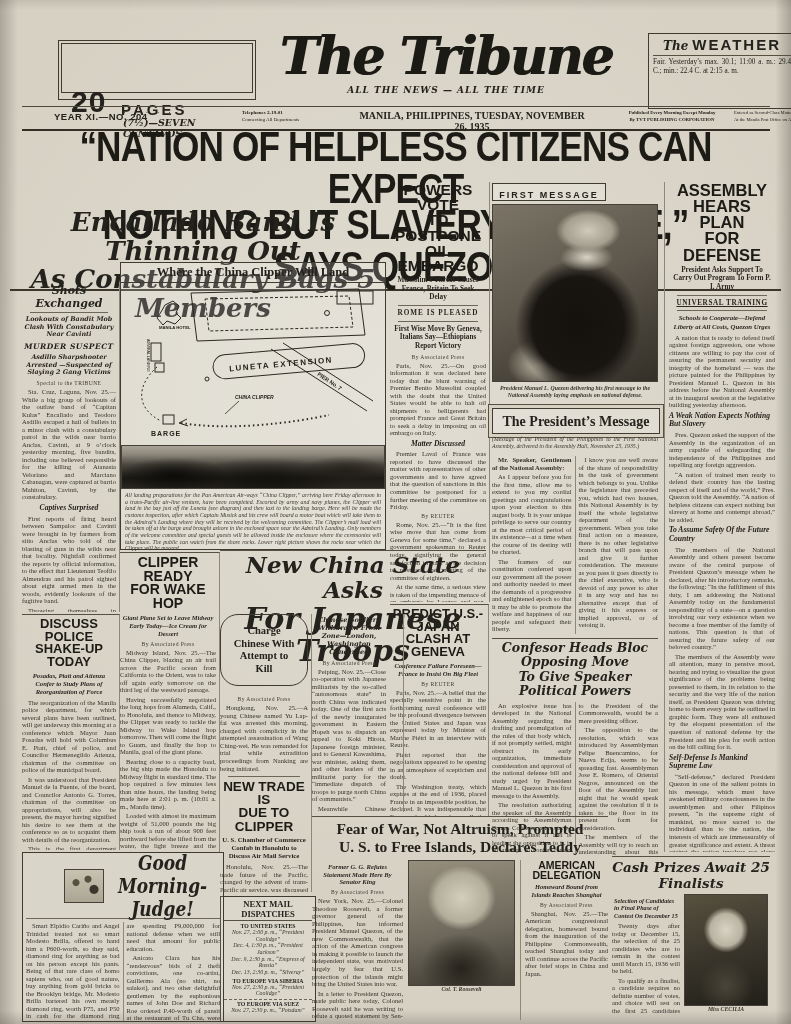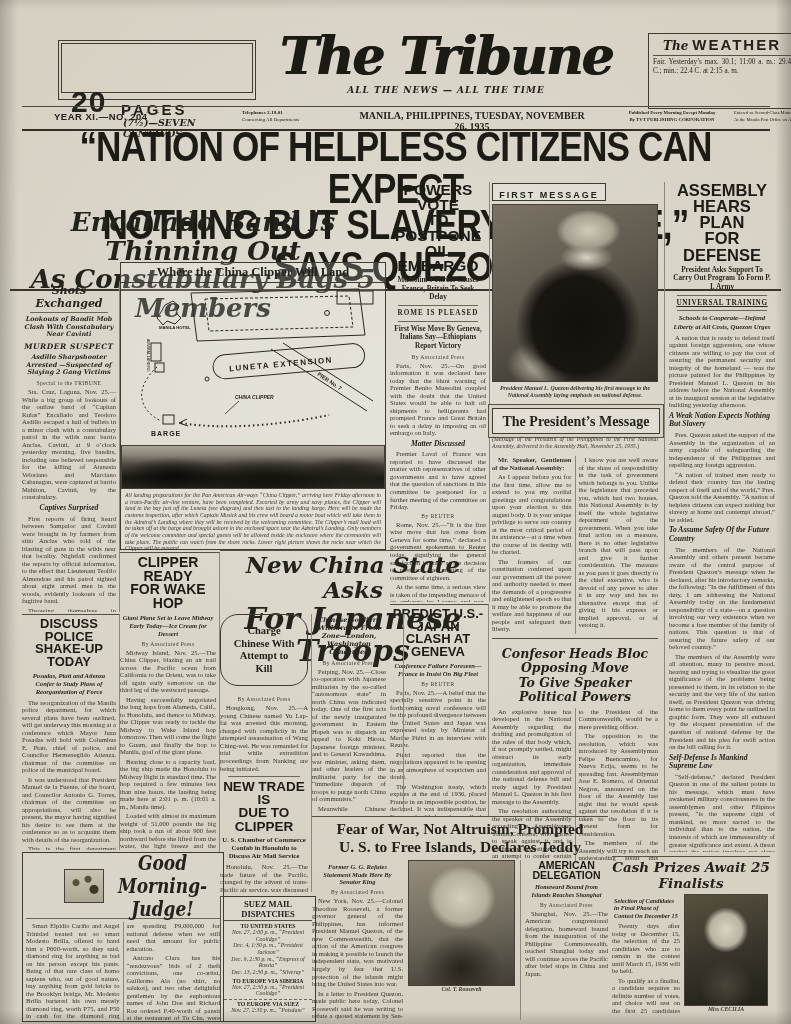--- a/index.html
+++ b/index.html
@@ -283,21 +283,21 @@
         <div>DUE TO CLIPPER</div>
     </div>
     <div class="deck" style="font-size:6.8px;">U. S. Chamber of Commerce Confab in Honolulu to Discuss Air Mail Service</div>
     <div class="bt">
       <p>Honolulu, Nov. 25.—The trade future of the Pacific, changed by the advent of trans-Pacific air service, was discussed today by the United States Chamber of Commerce confab here on the coming air mail service, a Pan American Airways agent presiding.</p>
 
     </div>
   </div>
 
   <div class="abs boxed ovh" style="left:220px;top:896px;width:88px;height:120px;padding:2px 3px;background:rgba(255,255,255,.14);">
-    <div class="serif" style="font-size:8.6px;font-weight:bold;text-align:center;border-bottom:1px solid #55503f;padding-bottom:1px;">SUEZ MAIL DISPATCHES</div>
+    <div class="serif" style="font-size:8.6px;font-weight:bold;text-align:center;border-bottom:1px solid #55503f;padding-bottom:1px;">NEXT MAIL DISPATCHES</div>
     <div style="font-size:5.8px;text-align:center;font-weight:bold;margin-top:2px;">TO UNITED STATES</div>
     <div class="capt" style="font-style:italic;">Nov. 27, 2:00 p. m., “President Coolidge”</div>
     <div class="capt" style="font-style:italic;">Dec. 4, 1:30 p. m., “President Jackson”</div>
     <div class="capt" style="font-style:italic;">Dec. 9, 2:30 p. m., “Empress of Russia”</div>
     <div class="capt" style="font-style:italic;">Dec. 13, 2:30 p. m., “Silveray”</div>
     <div style="font-size:5.8px;text-align:center;font-weight:bold;margin-top:2px;">TO EUROPE VIA SIBERIA</div>
     <div class="capt" style="font-style:italic;">Nov. 27, 2:30 p. m., “President Coolidge”</div>
     <div style="font-size:5.8px;text-align:center;font-weight:bold;margin-top:2px;border-top:1px dashed #6d675a;padding-top:1px;">TO EUROPE VIA SUEZ</div>
     <div class="capt" style="font-style:italic;">Nov. 27, 2:30 p. m., “Potsdam”</div>
   </div>
@@ -305,21 +305,21 @@
   <div class="abs rr ovh" style="left:312px;top:614px;width:74px;height:198px;padding-right:17px;">
     <div class="deck deck-i" style="font-size:6.6px;font-family:'DejaVu Serif',serif;">Chinese Soldiers Withdrawn From Zone—London, Washington Concerned</div>
     <div class="credit">By Associated Press</div>
     <div class="bt">
       <p>Peiping, Nov. 25.—Close co-operation with Japanese militarists by the so-called “autonomous state” in north China was indicated today. One of the first acts of the newly inaugurated government in Eastern Hopeh was to dispatch an appeal to Koki Hirota, Japanese foreign minister, and to General Kawashima, war minister, asking them, and other leaders of the militarist party for the “immediate dispatch of troops to purge north China of communists.”</p>
       <p>Meanwhile Chinese troops which had been sent to Tungchow by Sung Cheh-yuan, loyal Chinese, were withdrawn, following the representations by the Japanese military forces who claimed that the terms of the Tangku truce had been violated.</p>
 
     </div>
   </div>
 
-  <div class="abs tr ovh" style="left:492px;top:638px;width:166px;height:214px;padding-top:8px;">
+  <div class="abs tr ovh" style="left:492px;top:638px;width:166px;height:214px;padding-top:2px;">
     <div class="kick" style="font-size:12.5px;line-height:1.15;">Confesor Heads Bloc Opposing Move</div>
     <div class="kick" style="font-size:12.5px;line-height:1.15;margin-bottom:3px;">To Give Speaker Political Powers</div>
     <div class="bt twocol" style="height:168px;">
       <p>An explosive issue has developed in the National Assembly regarding the drafting and promulgation of the rules of that body which, if not promptly settled, might obstruct its early organization, immediate consideration and approval of the national defense bill and study urged by President Manuel L. Quezon in his first message to the Assembly.</p>
       <p>The resolution authorizing the speaker of the Assembly according to Assemblyman Tomas Confesor, who started to speak against it and is leading the opposition to it, is an attempt to confer certain fundamental political powers in the speaker who, according to the President of the Commonwealth, would be a mere presiding officer.</p>
       <p>The opposition to the resolution, which was introduced by Assemblyman Felipe Buencamino, for Nueva Ecija, seems to be spreading fast. Assemblyman Jose E. Romero, of Oriental Negros, announced on the floor of the Assembly last night that he would speak against the resolution if it is taken to the floor in its present form for consideration.</p>
       <p>The members of the Assembly will try to reach an understanding about this delicate question sometime today. Assemblyman Buencamino, father of the resolution, declared that the members would hold a caucus this afternoon, before the session, to patch up the difference over the resolution.</p>
 
     </div>
   </div>

